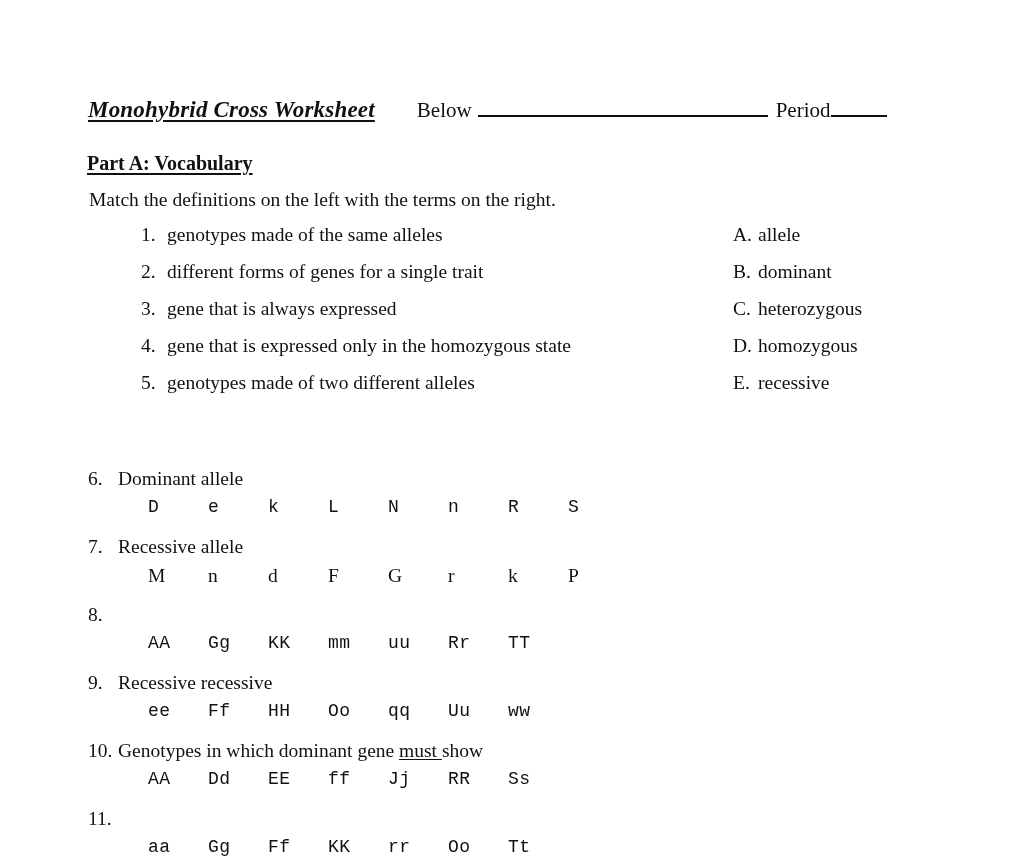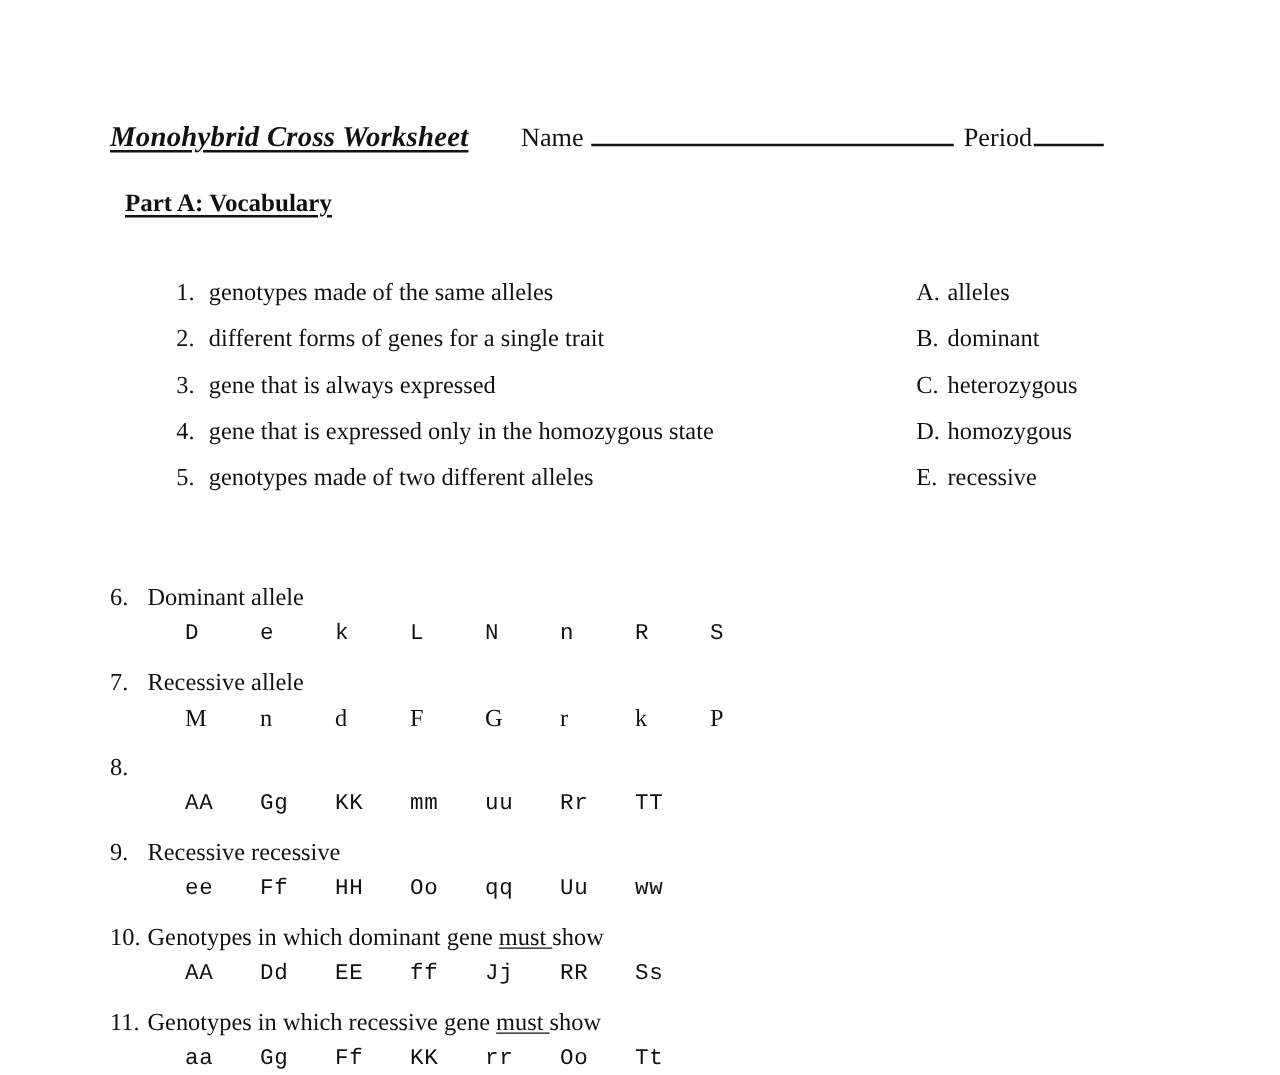--- a/index.html
+++ b/index.html
@@ -59,21 +59,21 @@
     height: 1em;
     margin-left: 6px;
     margin-right: 8px;
   }
   .blank-name { width: 290px; }
   .blank-period { width: 56px; margin-left: 1px; }
 
   
   .part-heading {
     position: absolute;
-    left: 100px;
+    left: 87px;
     top: 120px;
     font-size: 20px;
     font-weight: bold;
     text-decoration: underline;
     text-underline-offset: 3px;
     white-space: nowrap;
   }
 
   
   .instruction-match {
@@ -182,39 +182,40 @@
   .choice-row.serif .choice { width: 60px; }
 </style>
 </head>
 <body>
 
 <div class="page">
 
   <div class="header-row">
     <span class="doc-title">Monohybrid Cross Worksheet</span>
     <span class="name-block">
-      <span class="name-label">Name</span>
+      <span class="name-label">Below</span>
       <span class="blank-line blank-name"></span>
       <span class="name-label">Period</span>
       <span class="blank-line blank-period"></span>
     </span>
   </div>
 
   <div class="part-heading">Part A:  Vocabulary</div>
 
+  <div class="instruction-match">Match the definitions on the left with the terms on the right.</div>
 
   <div class="match-section" id="match-section">
       <div class="match-row">
         <div class="def-item">
           <span class="def-num">1.</span>
           <span class="def-text">genotypes made of the same alleles</span>
         </div>
         <div class="term-item">
           <span class="term-letter">A.</span>
-          <span class="term-text">alleles</span>
+          <span class="term-text">allele</span>
         </div>
       </div>
       <div class="match-row">
         <div class="def-item">
           <span class="def-num">2.</span>
           <span class="def-text">different forms of genes for a single trait</span>
         </div>
         <div class="term-item">
           <span class="term-letter">B.</span>
           <span class="term-text">dominant</span>
@@ -326,21 +327,20 @@
           <span class="choice">EE</span>
           <span class="choice">ff</span>
           <span class="choice">Jj</span>
           <span class="choice">RR</span>
           <span class="choice">Ss</span>
         </div>
       </div>
       <div class="word-block">
         <div class="word-prompt">
           <span class="word-num">11.</span>
-          <span class="word-label">Genotypes in which recessive gene <u>must </u>show</span>
         </div>
         <div class="choice-row mono">
           <span class="choice">aa</span>
           <span class="choice">Gg</span>
           <span class="choice">Ff</span>
           <span class="choice">KK</span>
           <span class="choice">rr</span>
           <span class="choice">Oo</span>
           <span class="choice">Tt</span>
         </div>

